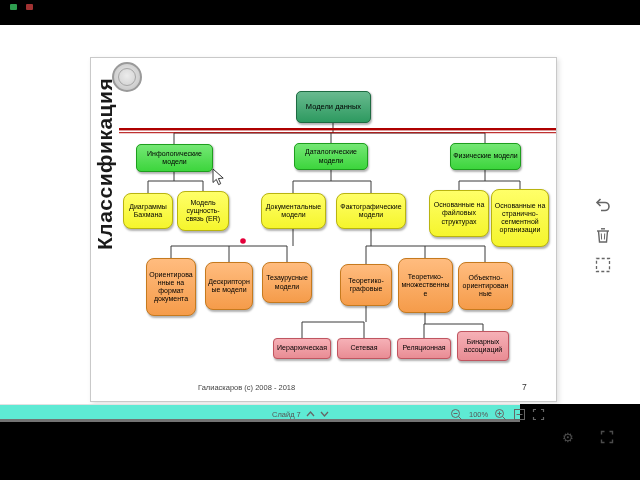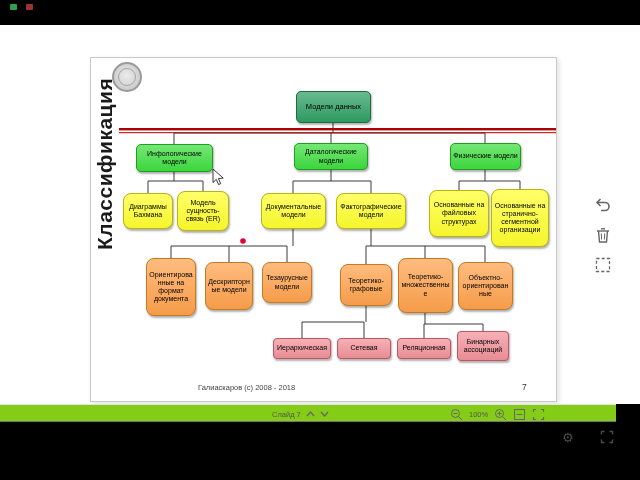--- a/index.html
+++ b/index.html
@@ -34,22 +34,22 @@
   .lv1{background-color:#3FDE3F;border-color:#1E9E1E;border-radius:5px;}
   .lv2{background-color:#FFFF2E;border-color:#B9B410;border-radius:8px;}
   .lv3{background-color:#FFA24D;border-color:#C67A1E;border-radius:8px;}
   .lv4{background-color:#F2929A;border-color:#C05560;border-radius:4px;}
   .footer-credit{position:absolute;left:167px;top:383px;font-size:7.5px;color:#444;z-index:4;margin-left:31px;}
   .page-num{position:absolute;left:522px;top:382px;font-size:8.5px;color:#333;z-index:4;}
   .side-tools{position:absolute;left:592px;top:194px;width:24px;z-index:5;
               display:flex;flex-direction:column;gap:8px;}
   .tool-btn{width:22px;height:22px;border:none;background:none;padding:1px;margin:0;
             display:flex;align-items:center;justify-content:center;cursor:pointer;}
-  .toolbar{position:absolute;left:0;top:404px;width:616px;height:18px;background:#84cc16;
-           border-top:1px solid #e2e2e2;border-bottom:1px solid #737373;z-index:5;}
+  .toolbar{position:absolute;left:0;top:404px;width:520px;height:18px;background:#5eead4;
+           border-top:1px solid #e2e2e2;border-bottom:3px solid #737373;z-index:5;}
   .tb-btn{border:none;background:none;padding:0;margin:0;display:flex;align-items:center;
           justify-content:center;cursor:pointer;}
   .nav-group{position:absolute;left:272px;top:0;height:18px;display:flex;align-items:center;gap:5px;}
   .nav-label{font-size:7.5px;color:#555;}
   .zoom-group{position:absolute;left:450px;top:0;height:18px;display:flex;align-items:center;gap:6px;justify-content:center;}
   .zoom-level{font-size:7.5px;color:#555;}
   .bar-bottom{position:absolute;left:0;top:422px;width:640px;height:58px;background:#000;z-index:7;}
   .player-icon{position:absolute;top:8px;opacity:.55;display:flex;align-items:center;justify-content:center;}
   .gear{left:562px;color:#8a8a8a;font-size:13px;font-family:"DejaVu Sans",sans-serif;}
   .pfs{left:600px;}

